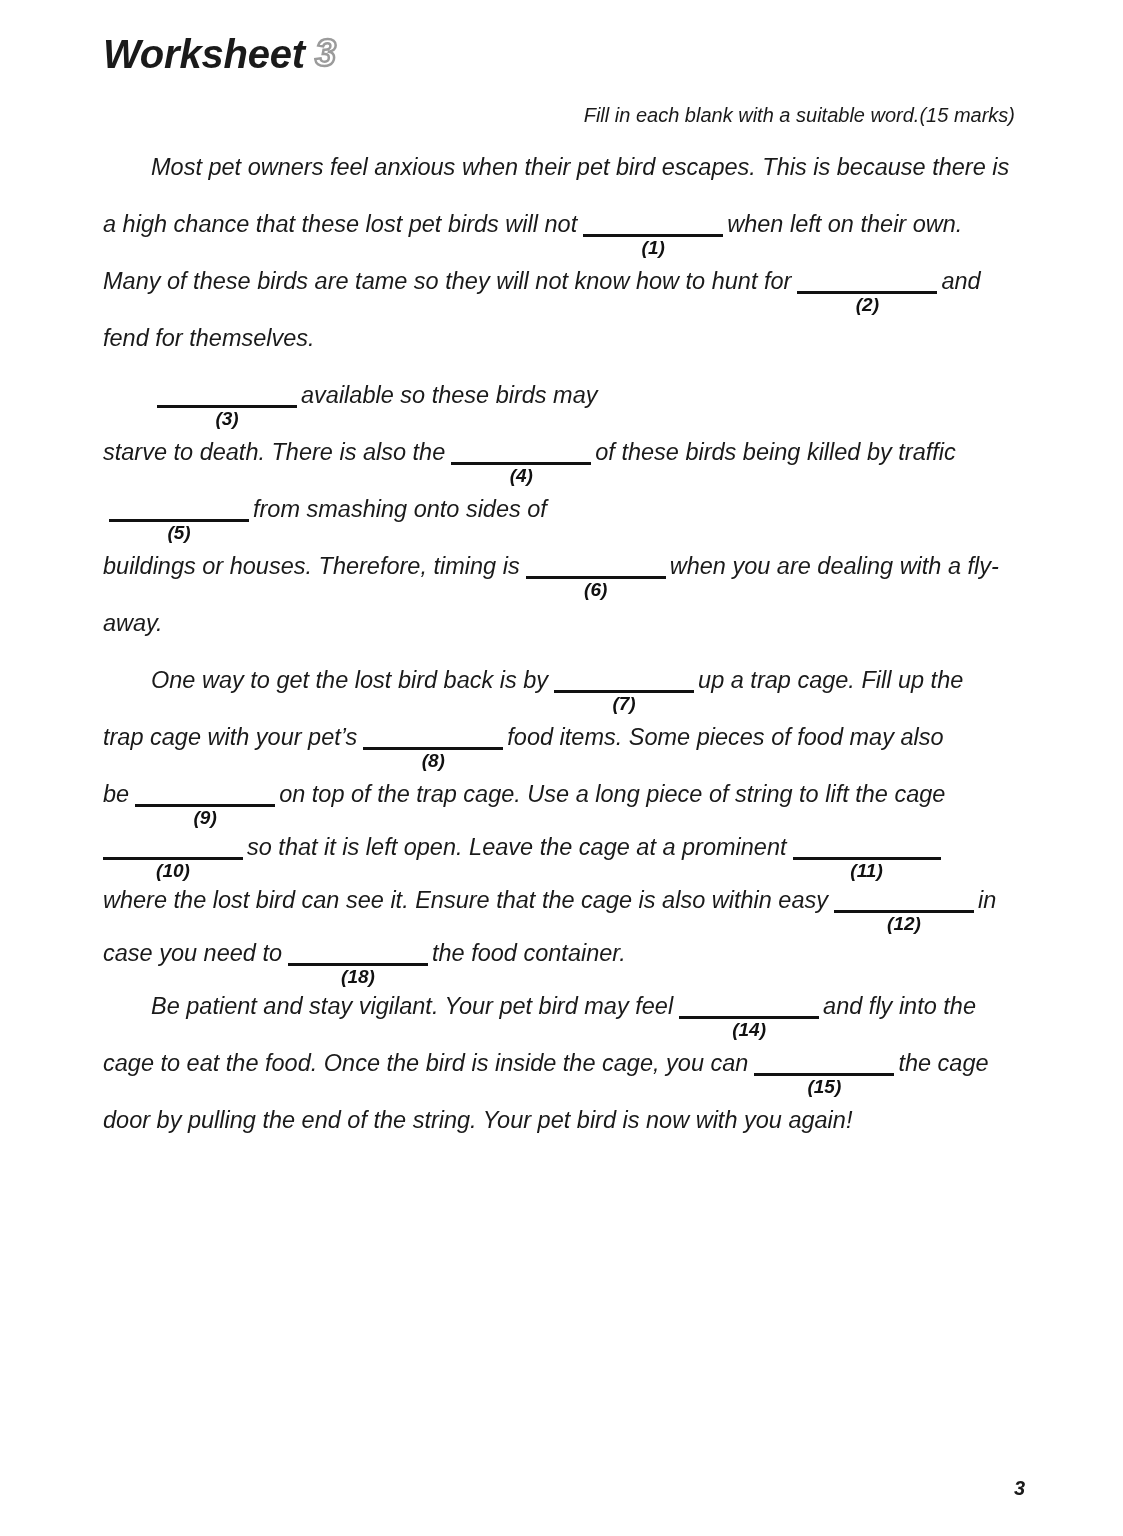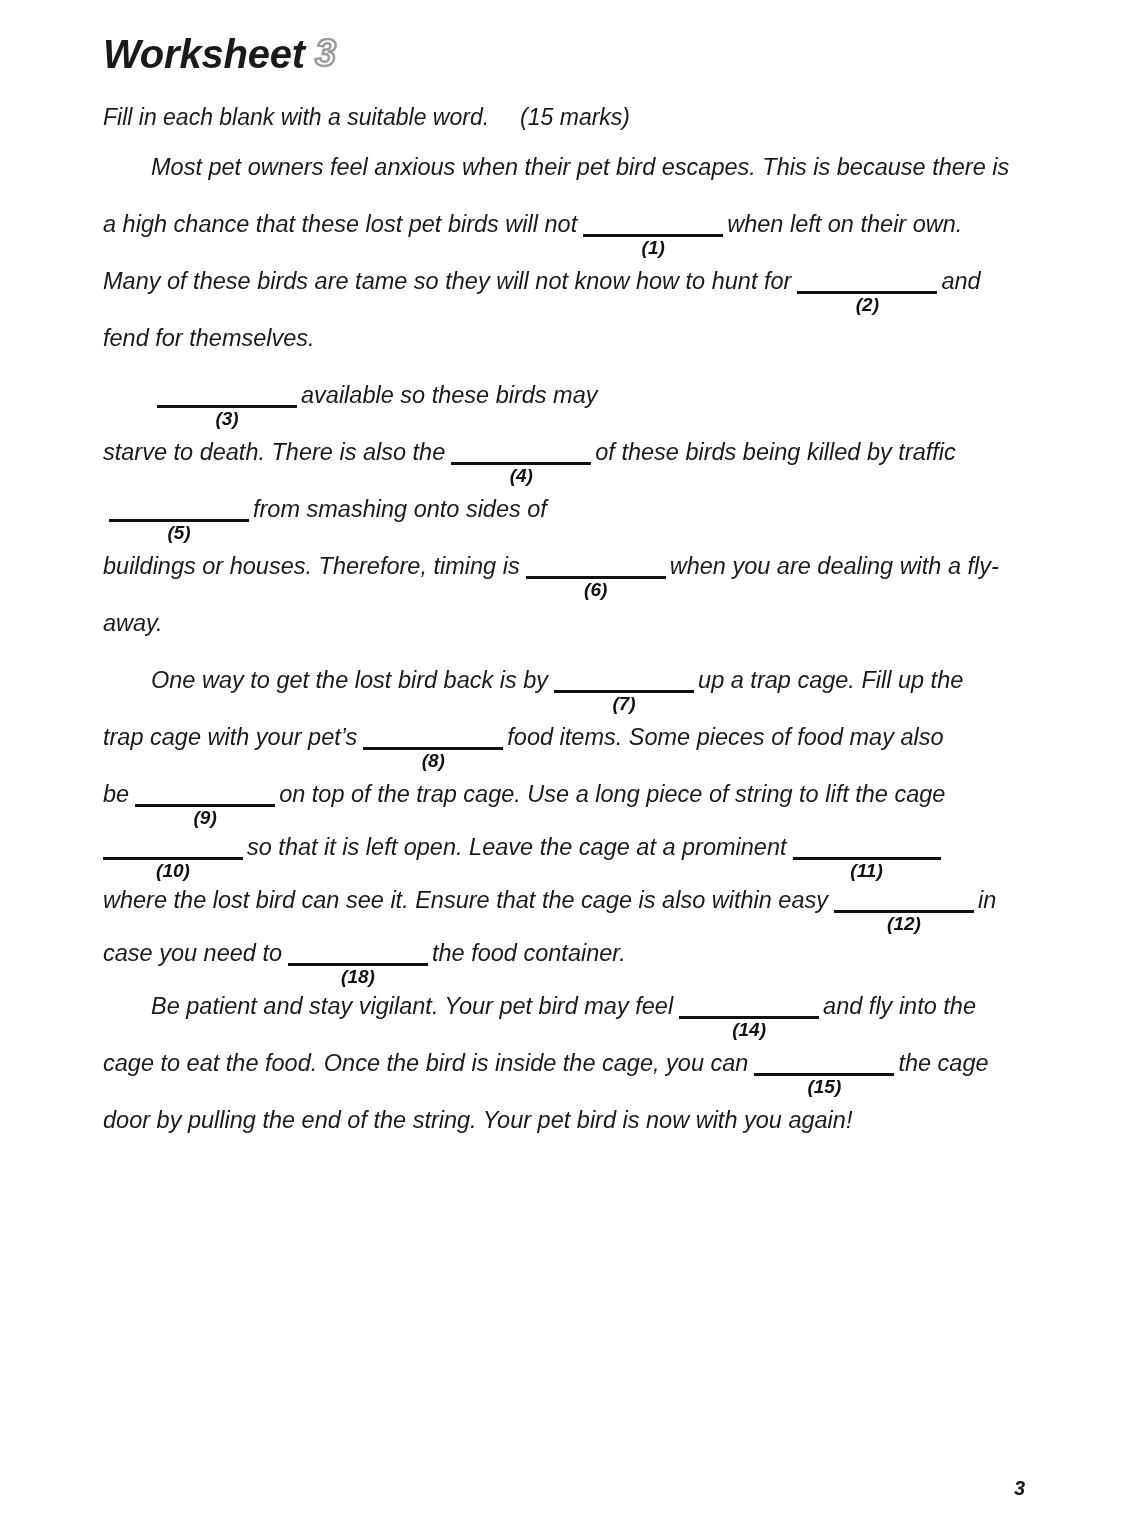--- a/index.html
+++ b/index.html
@@ -48,26 +48,26 @@
     top: -2px;
   }
 
   
   .instruction-row {
     position: absolute;
     left: 103px;
     top: 104px;
     width: 912px;
     display: flex;
-    justify-content: flex-start;
+    justify-content: flex-end;
     align-items: baseline;
-    font-size: 23px;
+    font-size: 20px;
   }
   .instruction-text { white-space: nowrap; }
-  .marks-text { white-space: nowrap; margin-left: 31px; }
+  .marks-text { white-space: nowrap; }
 
   
   .body-block {
     position: absolute;
     left: 103px;
     top: 152px;
     width: 915px;
     font-size: 23.5px;
   }
 

